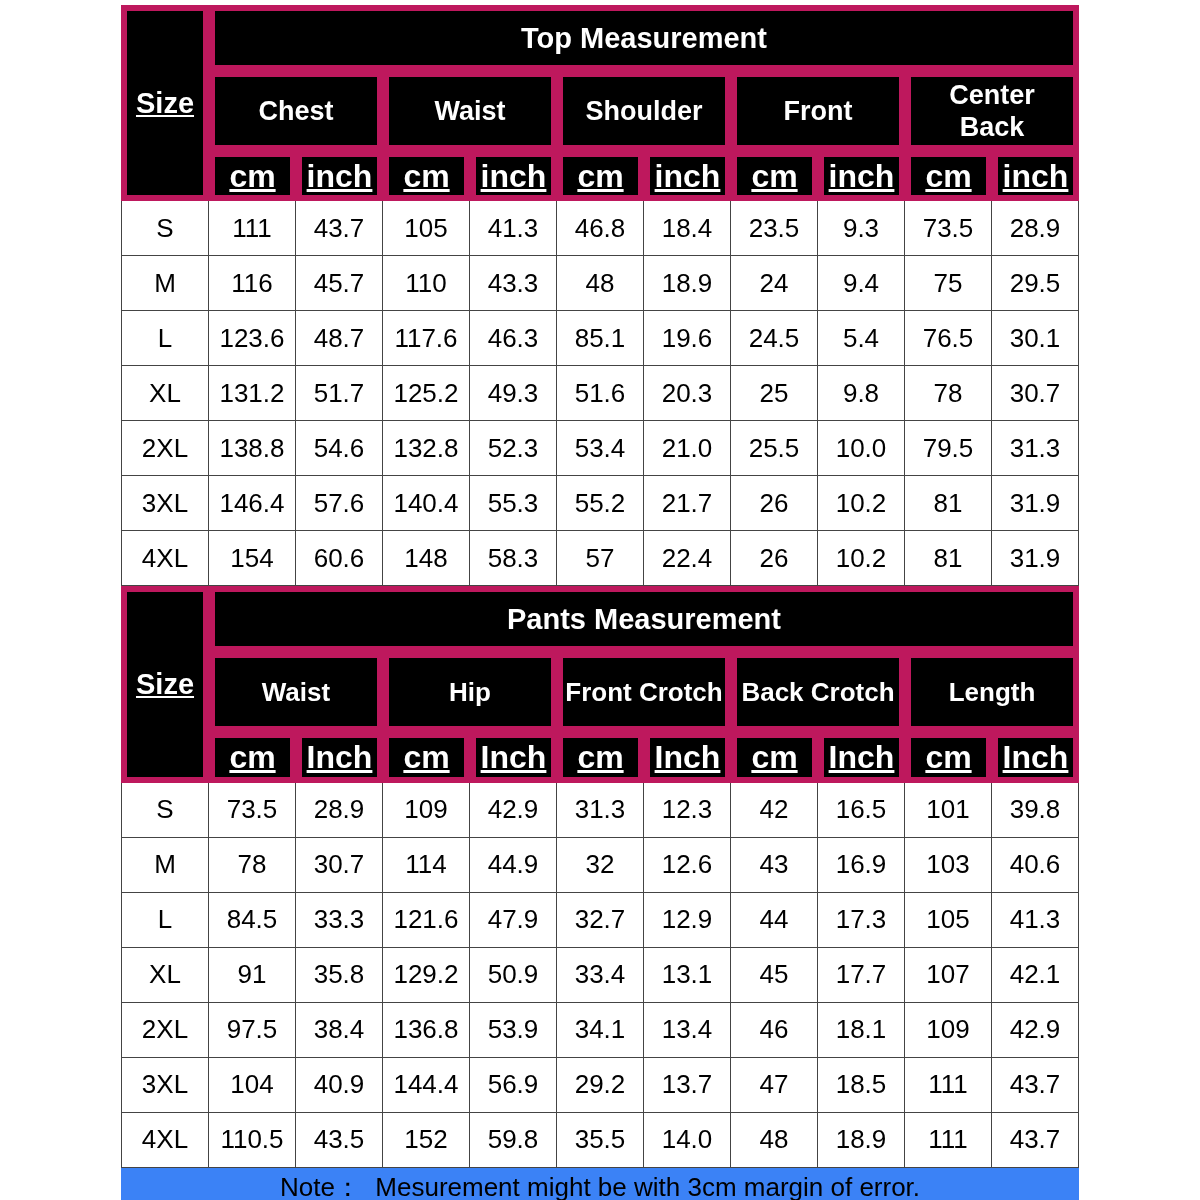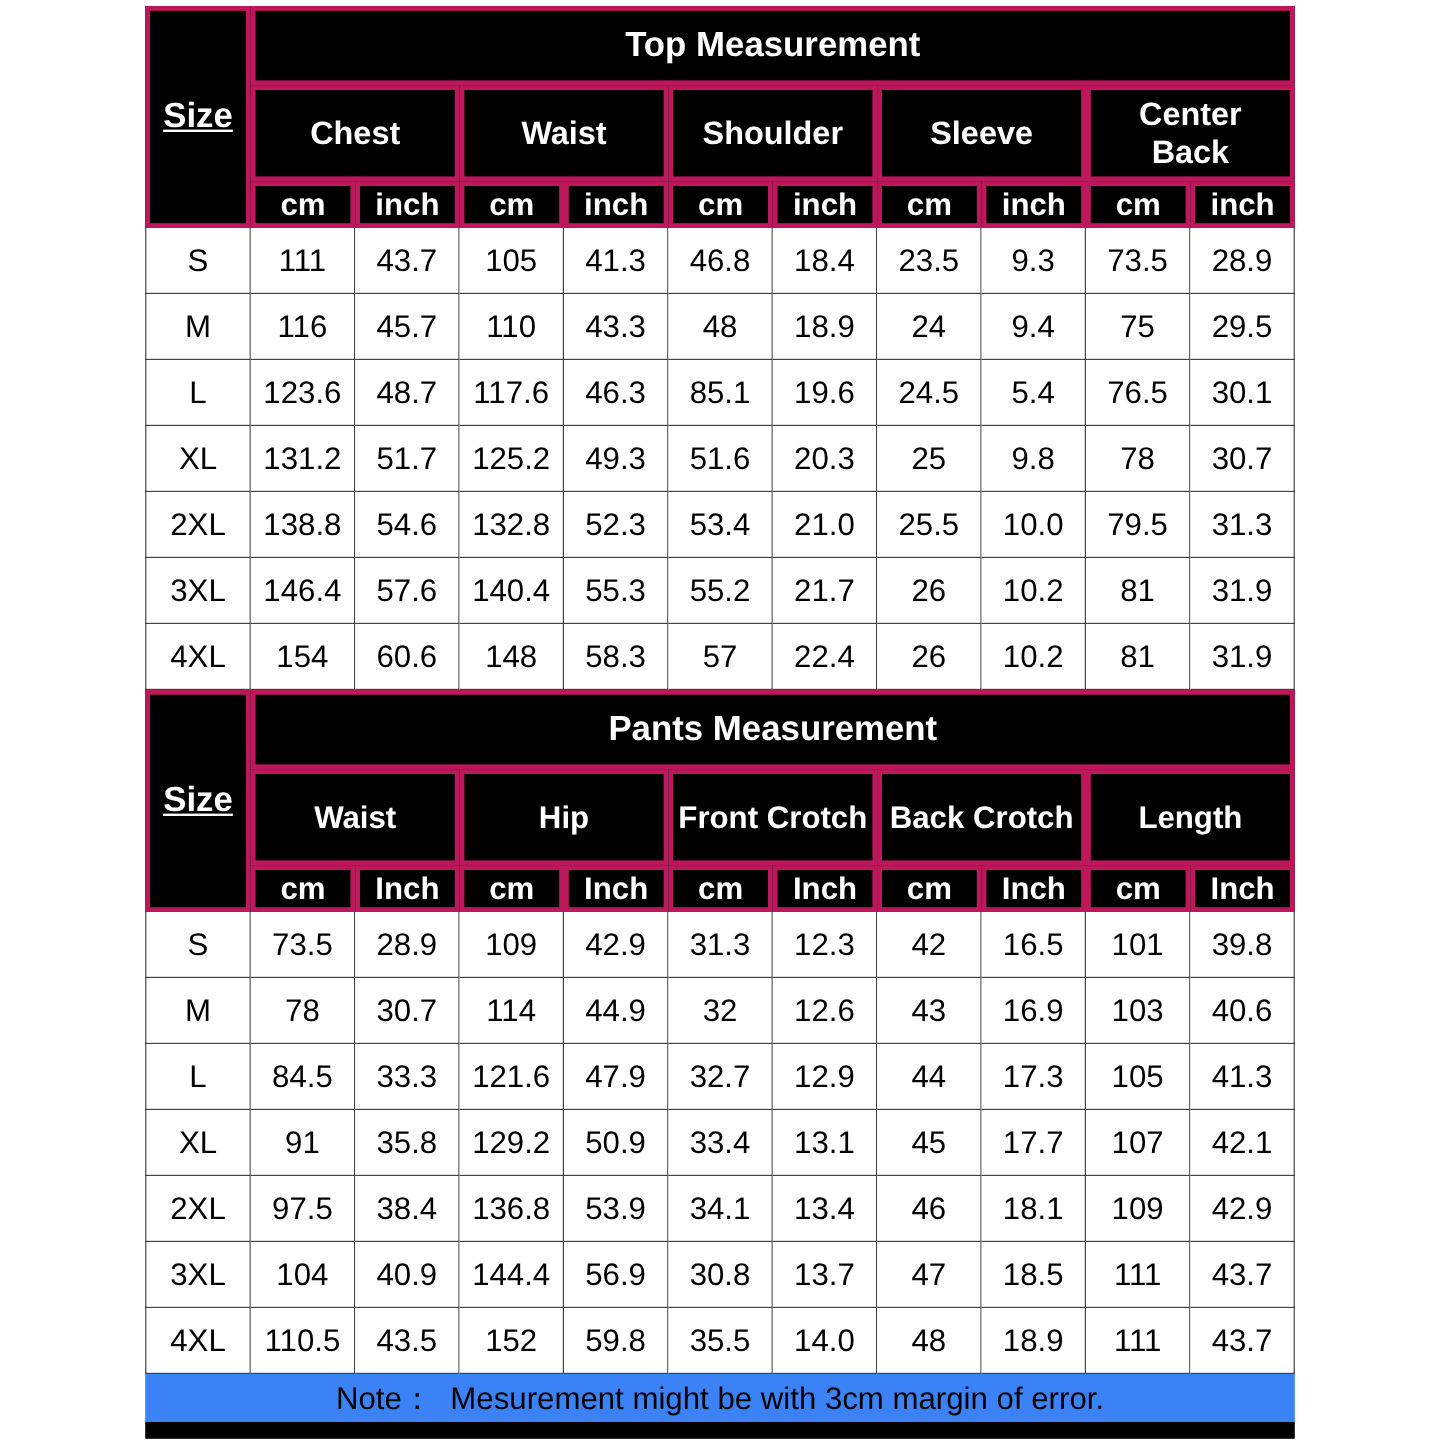--- a/index.html
+++ b/index.html
@@ -20,32 +20,32 @@
     border-collapse: separate;
     border-spacing: 0;
     table-layout: fixed;
     width: 958px;
   }
   table.size-table col.size-col { width: 88px; }
 
   table.size-table thead th {
     background: #000000;
     color: #ffffff;
-    border: 4px solid #be185d;
+    border: 6px solid #be185d;
     text-align: center;
     vertical-align: middle;
     font-weight: bold;
     padding: 0;
     line-height: 1.2;
   }
   table.size-table .title-head { font-size: 29px; height: 66px; }
   table.size-table .size-head  { font-size: 29px; text-decoration: underline; }
   table.size-table .group-head { font-size: 27px; height: 80px; padding: 0 14px; }
   table.size-table.pants .group-head { padding: 0; white-space: nowrap; font-size: 26px; }
-  table.size-table .unit-head  { font-size: 26px; height: 38px; }
+  table.size-table .unit-head  { font-size: 32px; height: 38px; text-decoration: underline; }
 
   table.size-table tbody th,
   table.size-table tbody td {
     background: #ffffff;
     color: #000000;
     font-weight: normal;
     font-size: 26px;
     text-align: center;
     vertical-align: middle;
     height: 55px;
@@ -86,21 +86,21 @@
     </colgroup>
     <thead>
       <tr>
         <th class="size-head" rowspan="3">Size</th>
         <th class="title-head" colspan="10">Top Measurement</th>
       </tr>
       <tr class="group-row">
           <th colspan="2" class="group-head">Chest</th>
           <th colspan="2" class="group-head">Waist</th>
           <th colspan="2" class="group-head">Shoulder</th>
-          <th colspan="2" class="group-head">Sleeve</th>
+          <th colspan="2" class="group-head">Front</th>
           <th colspan="2" class="group-head">Center Back</th>
         </tr>
       <tr class="unit-row">
           <th class="unit-head">cm</th>
           <th class="unit-head">inch</th>
           <th class="unit-head">cm</th>
           <th class="unit-head">inch</th>
           <th class="unit-head">cm</th>
           <th class="unit-head">inch</th>
           <th class="unit-head">cm</th>
@@ -299,21 +299,21 @@
           <td>18.1</td>
           <td>109</td>
           <td>42.9</td>
         </tr>
         <tr>
           <th>3XL</th>
           <td>104</td>
           <td>40.9</td>
           <td>144.4</td>
           <td>56.9</td>
-          <td>30.8</td>
+          <td>29.2</td>
           <td>13.7</td>
           <td>47</td>
           <td>18.5</td>
           <td>111</td>
           <td>43.7</td>
         </tr>
         <tr>
           <th>4XL</th>
           <td>110.5</td>
           <td>43.5</td>

